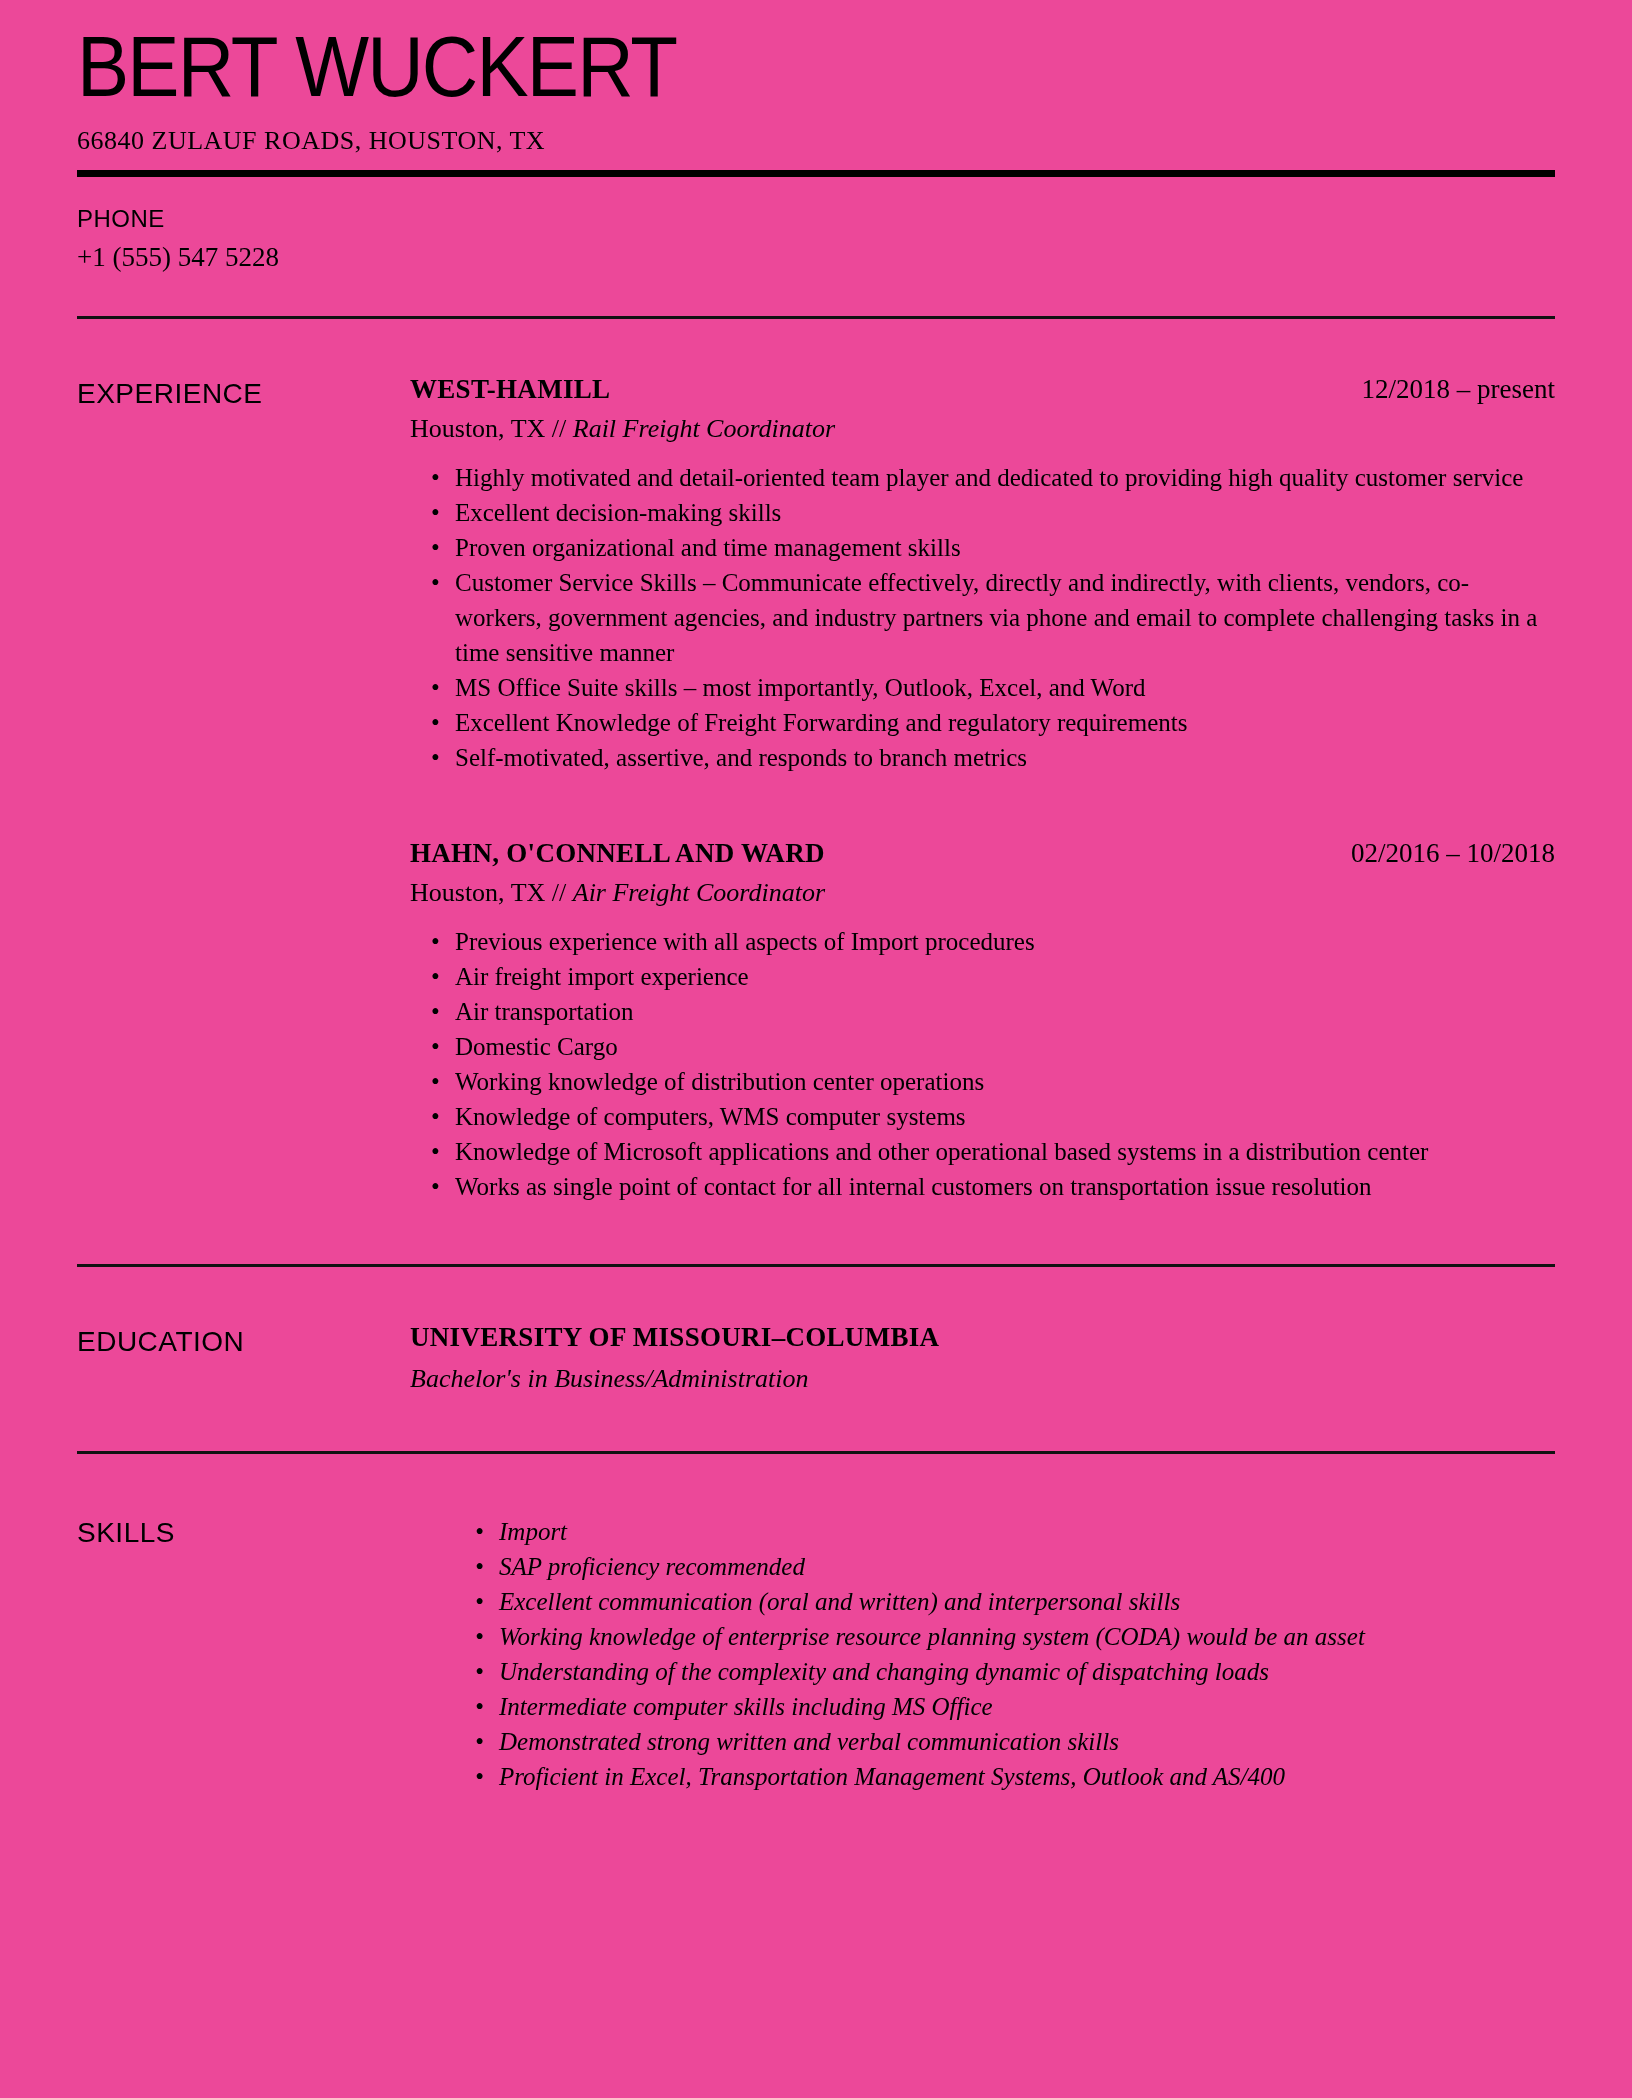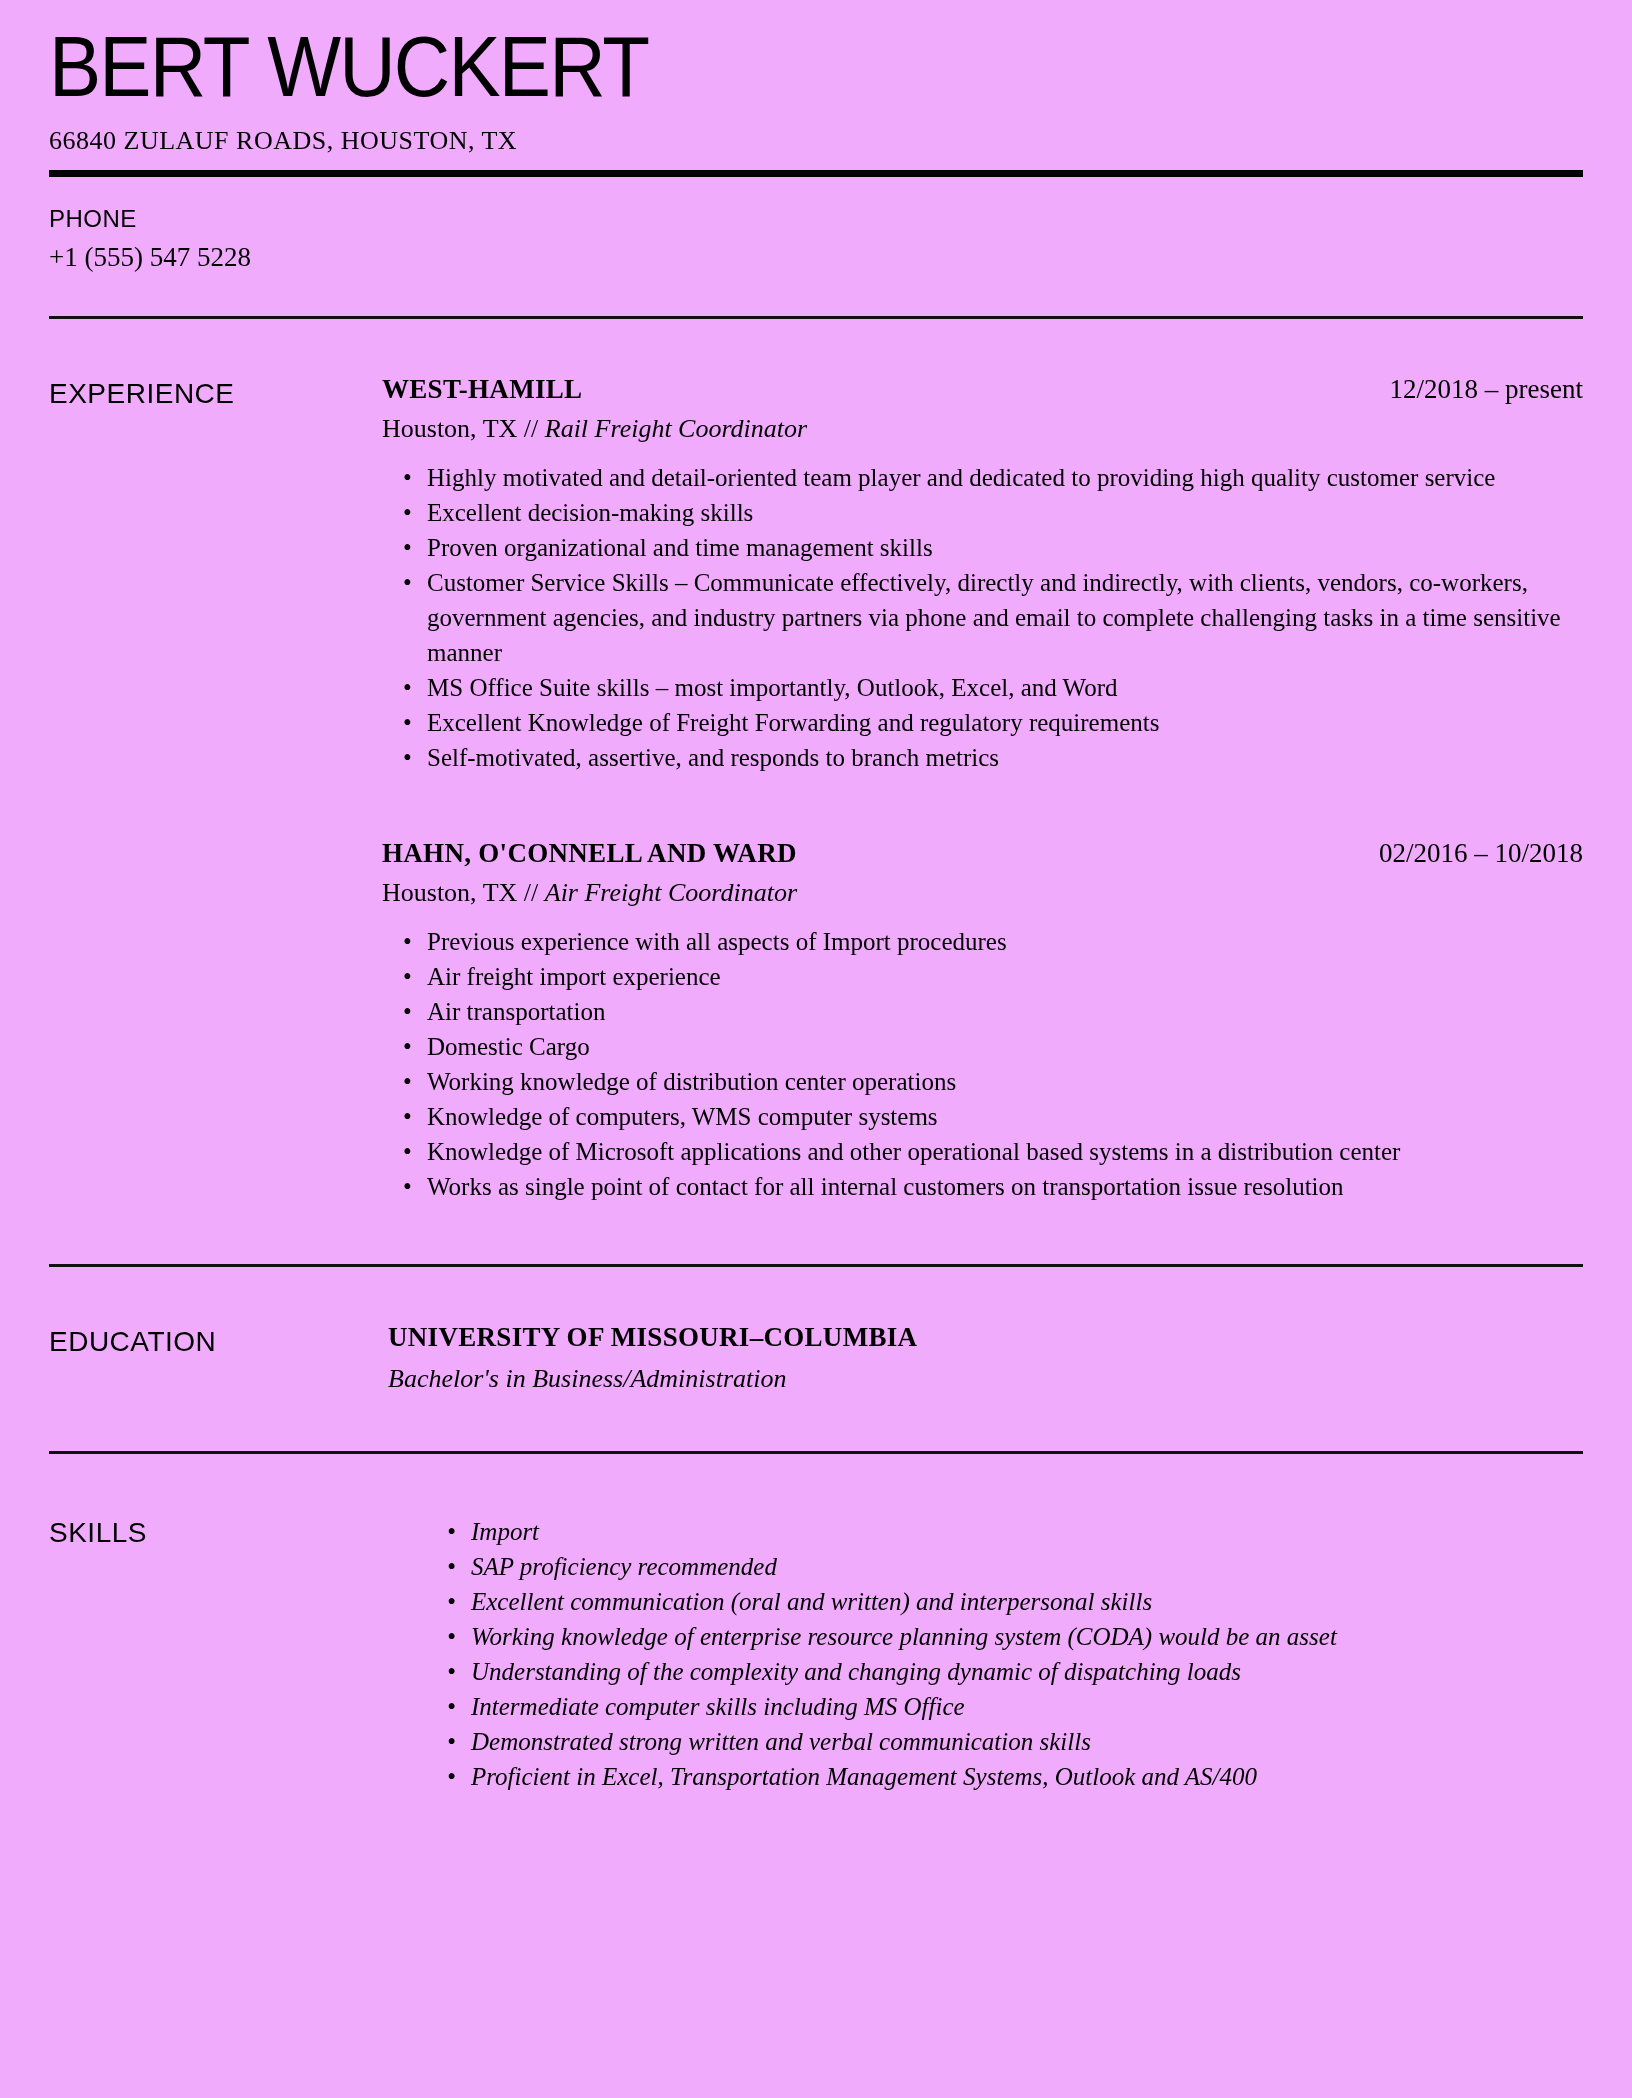--- a/index.html
+++ b/index.html
@@ -5,23 +5,23 @@
   html, body {
     margin: 0;
     padding: 0;
     background: #ffffff;
   }
   .page {
     position: relative;
     width: 1632px;
     min-height: 2098px;
     margin: 0 auto;
-    background: #f0abfc;
+    background: #ec4899;
     color: #000000;
-    padding: 0 49px;
+    padding: 0 77px;
     box-sizing: border-box;
     overflow: hidden;
     font-family: "Liberation Serif", "DejaVu Serif", serif;
   }
 
   
   .name {
     margin: 0;
     padding-top: 24px;
     font-family: "Liberation Sans", "DejaVu Sans", sans-serif;
@@ -68,21 +68,21 @@
   .rule-1 { margin: 42px 0 0 0; }
   .rule-2 { margin: 60px 0 0 0; }
   .rule-3 { margin: 56px 0 0 0; }
 
   
   .section {
     display: flex;
     align-items: flex-start;
   }
   .section-experience { margin-top: 56px; }
-  .section-education  { margin-top: 56px; gap: 6px; }
+  .section-education  { margin-top: 56px; }
   .section-skills     { margin-top: 60px; gap: 44px; }
   .section-label {
     flex: 0 0 333px;
     font-family: "Liberation Sans", "DejaVu Sans", sans-serif;
     font-size: 28px;
     line-height: 1.2;
     padding-top: 2px;
     letter-spacing: 0.5px;
   }
   .section-content { flex: 1 1 auto; min-width: 0; }

